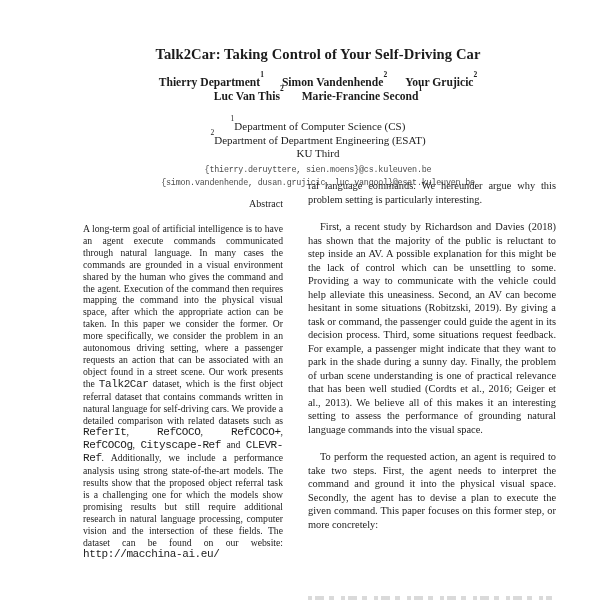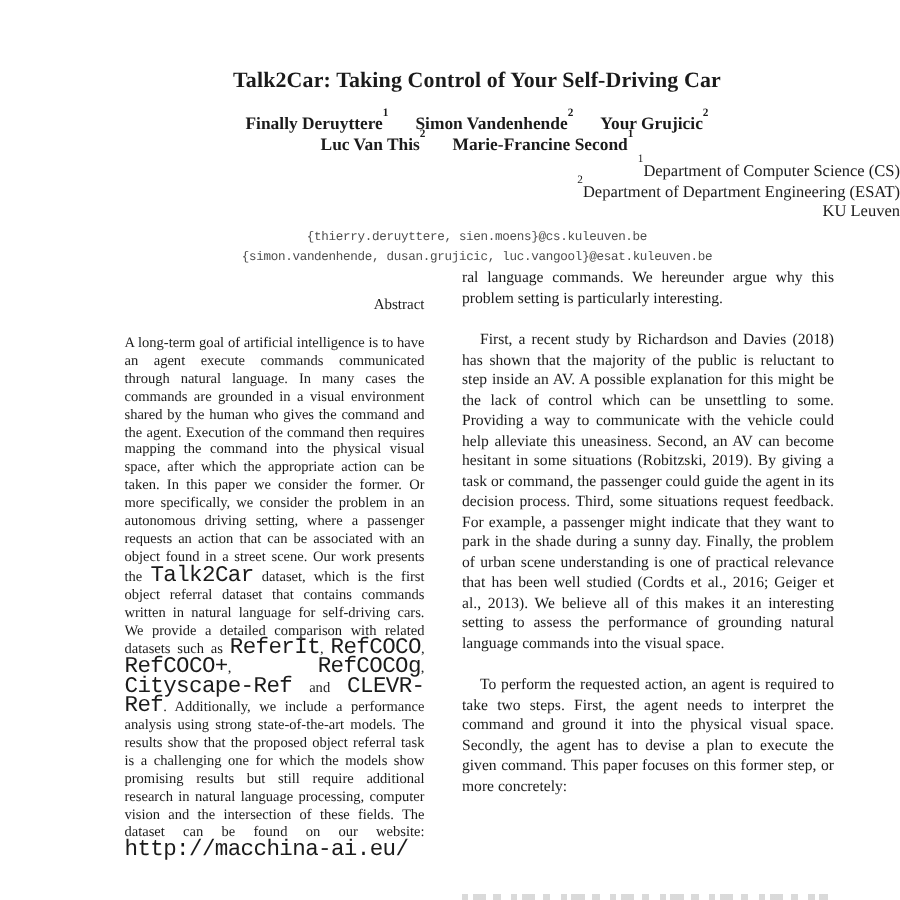--- a/index.html
+++ b/index.html
@@ -21,21 +21,21 @@
   }
   .paper-title {
     font-size: 14.6px; font-weight: 700; margin: 0 0 13px 0;
     letter-spacing: 0.1px;
   }
   .authors-line { font-size: 11.6px; font-weight: 700; line-height: 14px; }
   .author { margin: 0 9px; white-space: nowrap; }
   .author sup, .affil sup {
     font-size: 7.5px; position: relative; top: -4px; line-height: 0;
   }
-  .affils { margin-top: 4px; text-align: right; }
+  .affils { margin-top: 16px; }
   .affil { font-size: 11px; line-height: 13.6px; }
   .emails { margin-top: 3px; }
   .email {
     font-family: "Liberation Mono", monospace;
     font-size: 8.4px; line-height: 13px;
     color: #4d4d4d; letter-spacing: -0.2px;
   }
 
   
   .col-left {
@@ -45,21 +45,21 @@
   .abstract-heading {
     font-size: 10px; font-weight: 400; text-align: right;
     margin: 0 0 14px 0;
   }
   .abstract-body {
     font-size: 9.7px; line-height: 11.9px; text-align: justify;
     margin: 0; hyphens: auto;
   }
   .mono {
     font-family: "Liberation Mono", monospace;
-    font-size: 15px; letter-spacing: -0.4px;
+    font-size: 11px; letter-spacing: -0.4px;
   }
 
   .col-right {
     position: absolute; left: 308px; top: 179px; width: 248px;
     height: 403px; overflow: hidden;
   }
   .col-right p {
     font-size: 10.4px; line-height: 13.5px; text-align: justify;
     margin: 0 0 14px 0; hyphens: auto;
   }
@@ -77,30 +77,30 @@
 </style>
 </head>
 <body>
 
 <div class="page">
 
   <header class="paper-header">
     <h1 class="paper-title">Talk2Car: Taking Control of Your Self-Driving Car</h1>
 
     <div class="authors-line">
-      <span class="author"><span>Finally Deruyttere</span><sup>1</sup></span><span class="author"><span>Simon Vandenhende</span><sup>2</sup></span><span class="author"><span>Your Grujicic</span><sup>2</sup></span>
+      <span class="author"><span>Thierry Department</span><sup>1</sup></span><span class="author"><span>Simon Vandenhende</span><sup>2</sup></span><span class="author"><span>Your Grujicic</span><sup>2</sup></span>
     </div>
     <div class="authors-line">
       <span class="author"><span>Luc Van This</span><sup>2</sup></span><span class="author"><span>Marie-Francine Second</span><sup>1</sup></span>
     </div>
 
     <div class="affils">
       <div class="affil"><sup>1</sup><span>Department of Computer Science (CS)</span></div>
       <div class="affil"><sup>2</sup><span>Department of Department Engineering (ESAT)</span></div>
-      <div class="affil"><span>KU Leuven</span></div>
+      <div class="affil"><span>KU Third</span></div>
     </div>
 
     <div class="emails">
       <div class="email">{thierry.deruyttere, sien.moens}@cs.kuleuven.be</div>
       <div class="email">{simon.vandenhende, dusan.grujicic, luc.vangool}@esat.kuleuven.be</div>
     </div>
   </header>
 
   <section class="col-left">
     <h2 class="abstract-heading">Abstract</h2>

